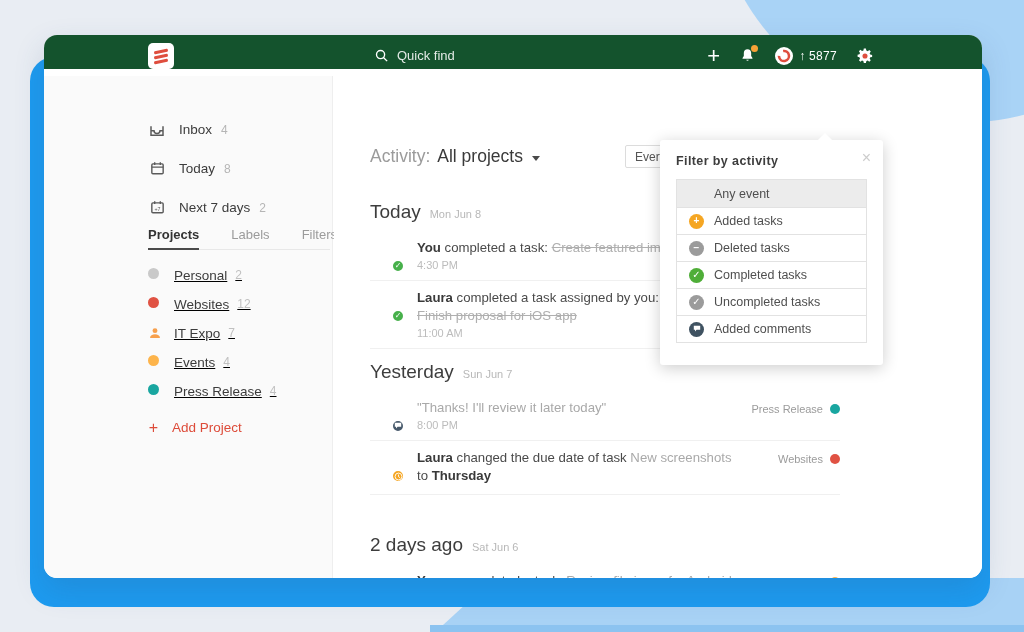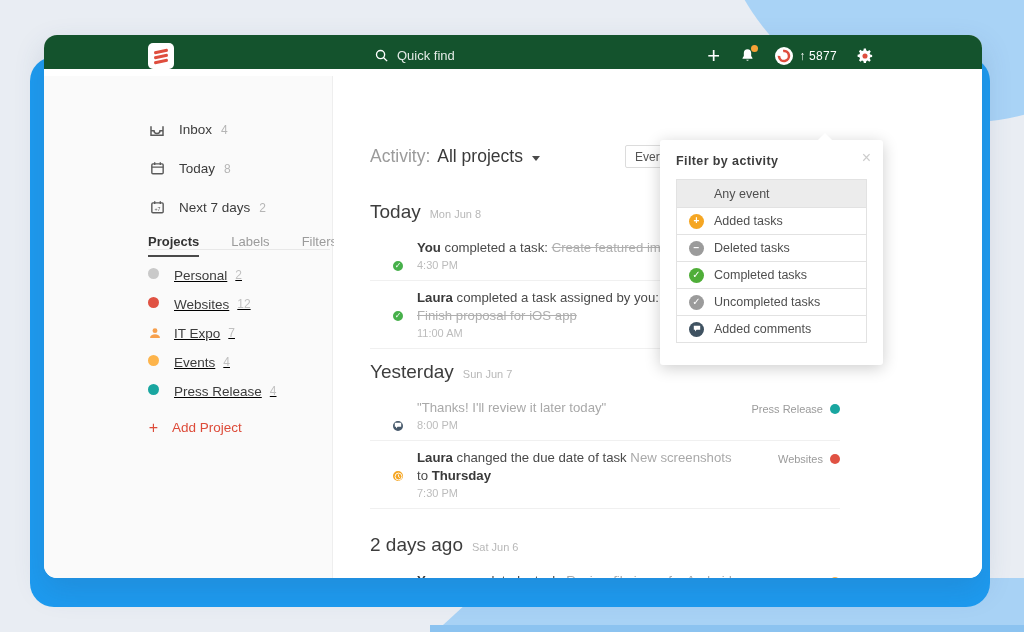--- a/index.html
+++ b/index.html
@@ -38,21 +38,21 @@
   .sidebar { position:absolute; left:0; top:41px; width:289px; bottom:0; background:#fafafa; border-right:1px solid #eeeeee; }
   .main { position:absolute; left:290px; top:41px; right:0; bottom:0; background:#fff; }
 
   
   .snav { position:absolute; left:104px; top:34px; width:170px; }
   .nav-item { display:flex; align-items:center; height:39px; cursor:pointer; }
   .nav-item .nicon { width:18px; height:18px; margin-right:13px; display:flex; align-items:center; justify-content:center; }
   .nav-label { font-size:13.5px; color:#3c3c3c; }
   .nav-count { font-size:12px; color:#b5b5b5; margin-left:9px; }
 
-  .tabs { position:absolute; left:104px; top:158px; width:182px; display:flex; border-bottom:1px solid #e8e8e8; }
+  .tabs { position:absolute; left:104px; top:151px; width:182px; display:flex; border-bottom:1px solid #e8e8e8; padding-bottom:7px; }
   .tab { font-size:13px; color:#9b9b9b; margin-right:32px; cursor:pointer; position:relative; white-space:nowrap; }
   .tab.active { color:#333; font-weight:bold; }
   .tab.active::after { content:""; position:absolute; left:0; right:0; bottom:-8px; height:2px; background:#4a4a4a; }
 
   .projects { position:absolute; left:104px; top:192px; width:182px; }
   .proj-row { display:flex; align-items:flex-start; height:29px; cursor:pointer;text-decoration:underline; }
   .pdot { width:11px; height:11px; border-radius:50%; margin-right:15px; flex:none; }
   .picon { width:14px; height:14px; margin-right:12px; flex:none; display:flex; align-items:center; justify-content:center; }
   .plabel { font-size:13.5px; color:#3c3c3c; }
   .pcount { font-size:12px; color:#c0c0c0; margin-left:8px; }
@@ -320,21 +320,20 @@
             <div class="feed-item">
               <span class="avwrap"><span class="av av-laura"></span><span class="bdg bdg-clock">
                   <svg width="9" height="9" viewBox="0 0 10 10" fill="none" stroke="#fff" stroke-width="1">
                     <circle cx="5" cy="5" r="3.8"></circle>
                     <path d="M5 2.8v2.4L6.6 6.3"></path>
                   </svg>
                 </span></span>
               <div class="fcontent">
                 <p class="line"><span class="seg-b">Laura</span><span class="seg-n"> changed the due date of task </span><span class="seg-g">New screenshots</span></p>
                 <p class="line"><span class="seg-n">to </span><span class="seg-b">Thursday</span></p>
-                <div class="ftime">7:30 PM</div>
               </div>
               <div class="fmeta">
                 <span class="fmeta-label">Websites</span>
                 <span class="fmeta-dot" style="background: rgb(224, 82, 67);"></span>
               </div>
             </div>
           </section>
           <section class="group g2">
             <div class="ghead">
               <span class="gtitle">2 days ago</span>

